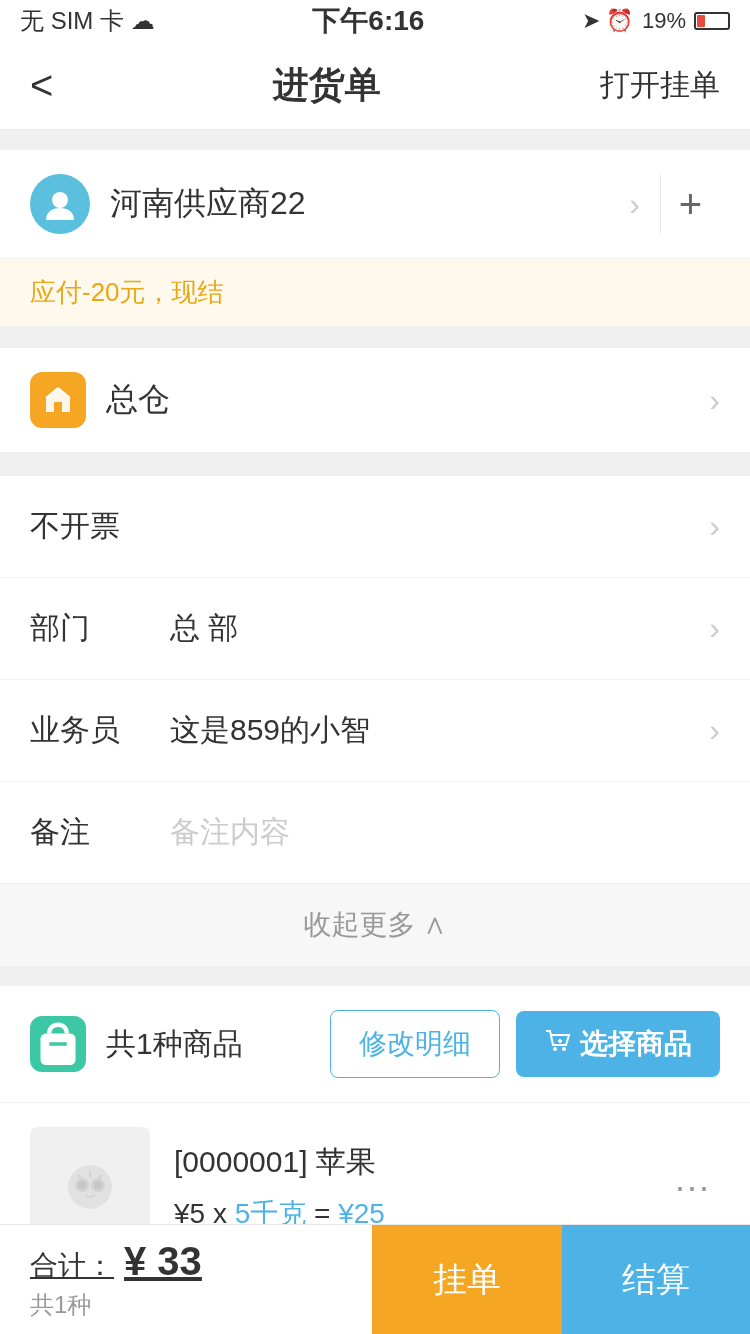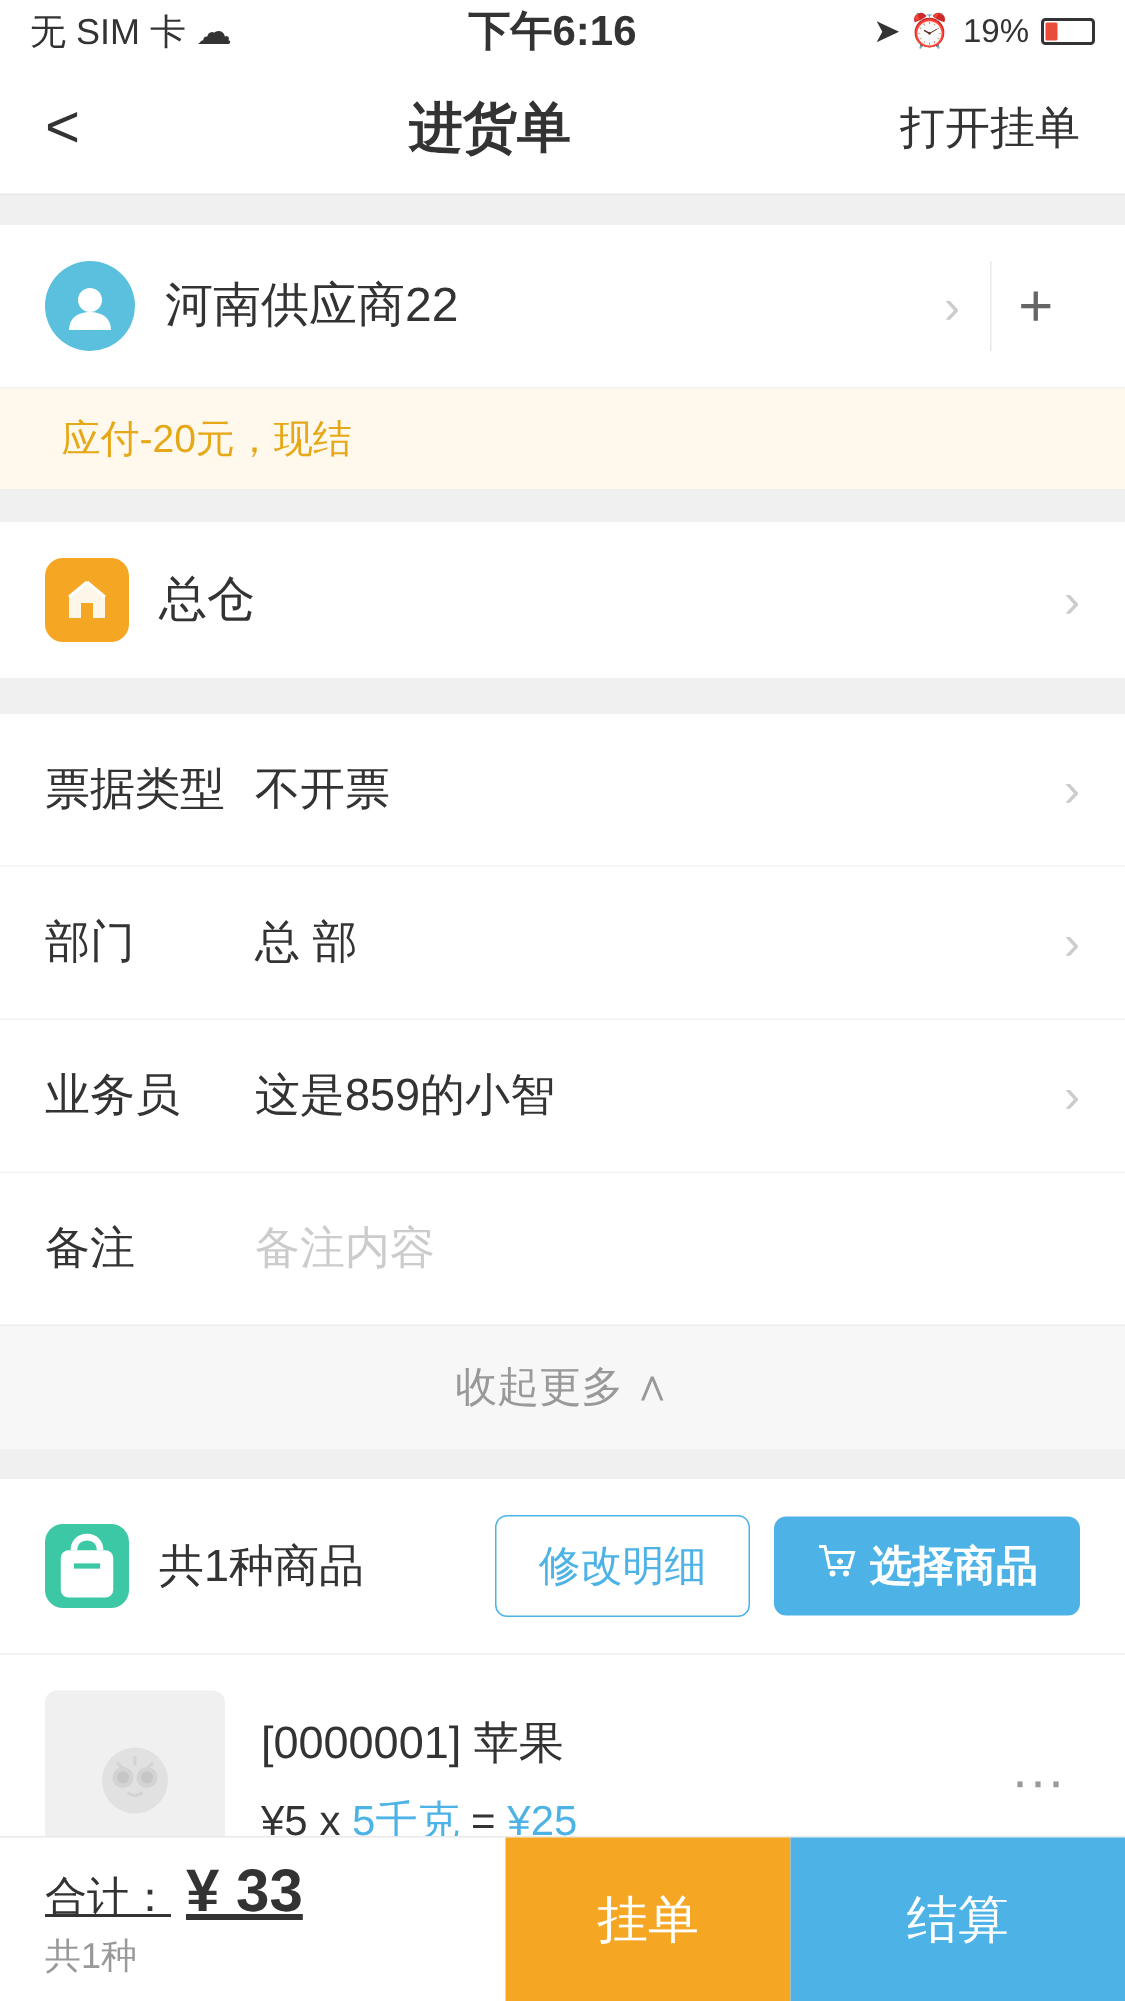--- a/index.html
+++ b/index.html
@@ -101,21 +101,21 @@
       justify-content: center;
       font-size: 40px;
       color: #666;
       border-left: 1px solid #e8e8e8;
       margin-left: 20px;
     }
 
     
     .notice-bar {
       background: #fff9ed;
-      padding: 16px 41px;
+      padding: 16px 30px;
       font-size: 26px;
       color: #e6a817;
     }
 
     
     .warehouse-row {
       display: flex;
       align-items: center;
       padding: 24px 30px;
       background: #fff;
@@ -293,21 +293,21 @@
       width: 190px;
       background: #f5a623;
       color: #fff;
       font-size: 34px;
       display: flex;
       align-items: center;
       justify-content: center;
       border: none;
     }
     .btn-checkout {
-      width: 223px;
+      width: 188px;
       background: #4db3e6;
       color: #fff;
       font-size: 34px;
       display: flex;
       align-items: center;
       justify-content: center;
       border: none;
     }
 
     .spacer-bottom { height: 110px; }
@@ -369,21 +369,20 @@
     </div>
     <span class="warehouse-name">总仓</span>
     <span class="chevron-right">›</span>
   </div>
 </div>
 
 <div class="divider-block"></div>
 
 <div class="form-section">
   <div class="form-row">
-    <span class="form-label">票据类型</span>
     <span class="form-value">不开票</span>
     <span class="chevron-right">›</span>
   </div>
   <div class="form-row">
     <span class="form-label">部门</span>
     <span class="form-value">总 部</span>
     <span class="chevron-right">›</span>
   </div>
   <div class="form-row">
     <span class="form-label">业务员</span>

